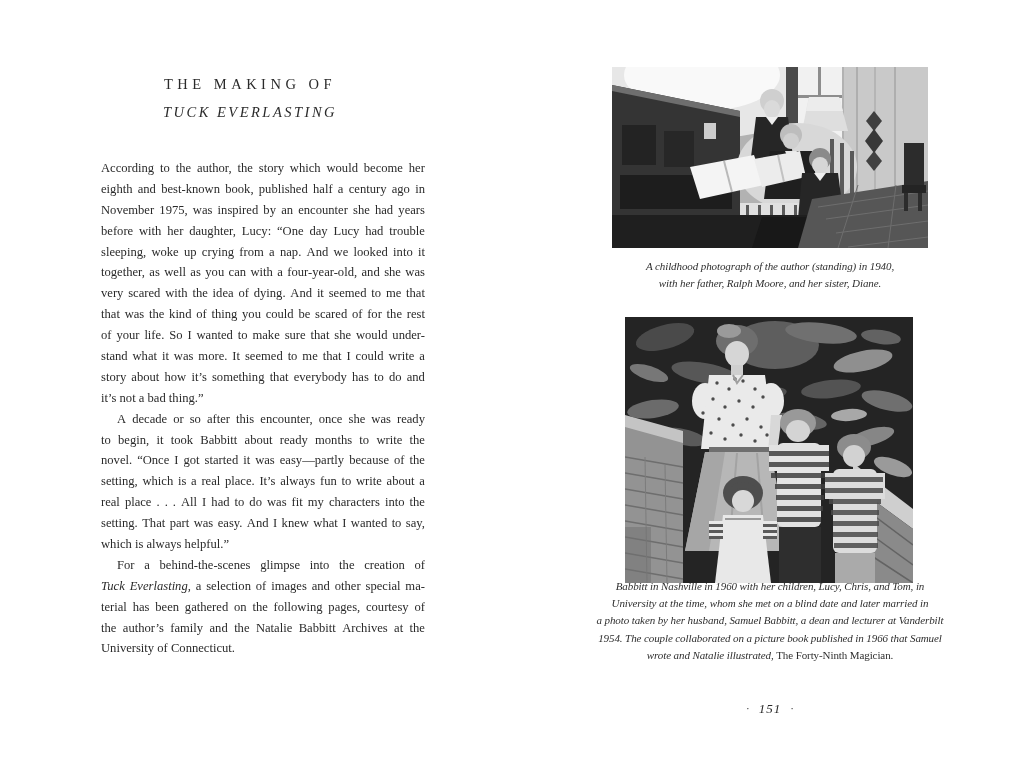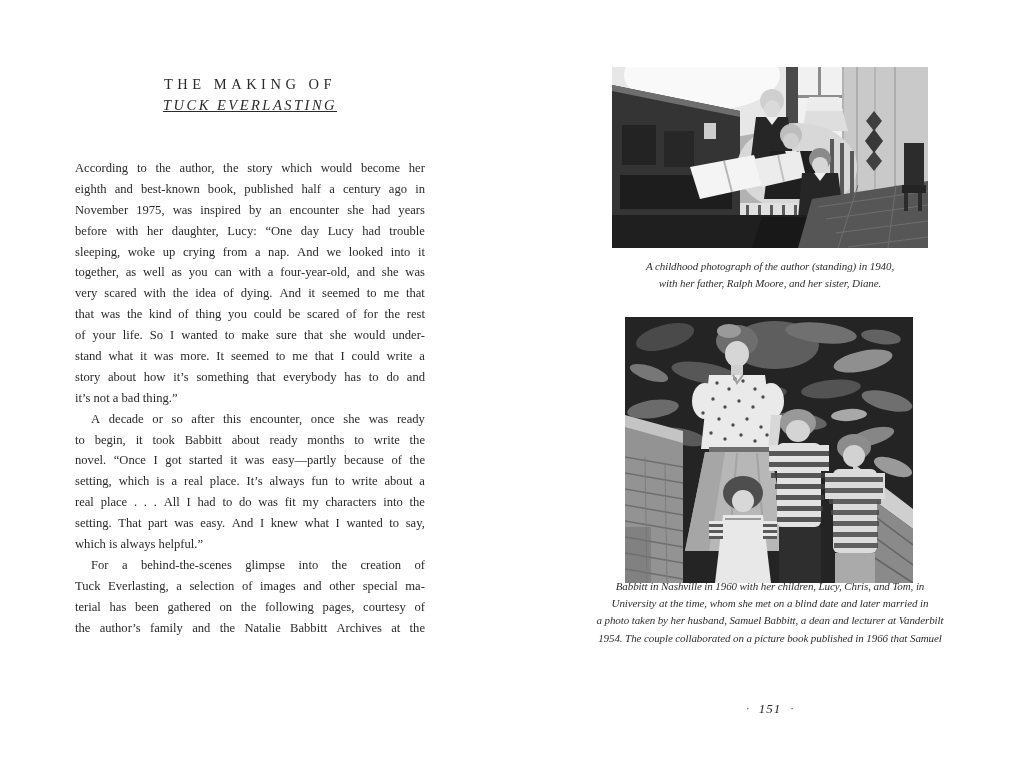--- a/index.html
+++ b/index.html
@@ -9,29 +9,29 @@
     background:#ffffff;color:#262626;
     font-family:"Liberation Serif","DejaVu Serif",serif;
   }
   .spread{position:absolute;inset:0;padding-left:28px;}
   
   .chapter-title{
     position:absolute;left:75px;top:74px;width:350px;text-align:center;
     color:#2a2a2a;
   }
   .chapter-title .l1{font-size:14.5px;letter-spacing:4.5px;line-height:20px;}
-  .chapter-title .l2{font-size:14.5px;font-style:italic;letter-spacing:2.5px;line-height:20px;margin-top:1px;text-decoration:underline;}
+  .chapter-title .l2{font-size:14.5px;font-style:italic;letter-spacing:2.5px;line-height:20px;margin-top:8px;}
   .body-text{
     position:absolute;left:75px;top:158px;width:350px;
     font-size:12.6px;color:#2a2a2a;
   }
-  .line{height:20.9px;line-height:20.9px;white-space:nowrap;}
+  .line{height:20.9px;line-height:20.9px;white-space:nowrap;margin-left:26px;}
   .jflex{display:flex;justify-content:space-between;}
   .indent{padding-left:16px;}
-  .it{}
+  .it{font-style:italic;}
   .ro{font-style:normal;}
   
   .photo{position:absolute;display:block;}
   .photo svg{display:block;}
   .caption{
     position:absolute;left:575px;width:390px;
     font-style:italic;font-size:11px;line-height:17.2px;
     letter-spacing:-0.1px;color:#2e2e2e;text-align:center;
   }
   .cline{white-space:nowrap;text-align:center;}
@@ -337,20 +337,21 @@
             <span>author’s</span>
             <span>family</span>
             <span>and</span>
             <span>the</span>
             <span>Natalie</span>
             <span>Babbitt</span>
             <span>Archives</span>
             <span>at</span>
             <span>the</span>
           </div>
+          <div class="line"><span>University of Connecticut.</span></div>
         </div>
       </div>
   </section>
 
   <section>
 
     <figure class="photo" style="left:612px;top:67px;margin:0;">
       <svg width="316" height="181" viewBox="0 0 316 181" role="img">
         <rect x="0" y="0" width="316" height="181" fill="#b2b2b2"></rect>
         <g>
@@ -590,20 +591,21 @@
           </g>
         </g>
       </svg>
     </figure>
 
     <figcaption class="caption" style="top:578px;">
         <div class="cline"><span>Babbitt in Nashville in 1960 with her children, Lucy, Chris, and Tom, in</span></div>
         <div class="cline"><span>University at the time, whom she met on a blind date and later married in</span></div>
         <div class="cline"><span>a photo taken by her husband, Samuel Babbitt, a dean and lecturer at Vanderbilt</span></div>
         <div class="cline"><span>1954. The couple collaborated on a picture book published in 1966 that Samuel</span></div>
+        <div class="cline"><span>wrote and Natalie illustrated, </span><span class="ro">The Forty-Ninth Magician.</span></div>
       </figcaption>
 
     <div class="folio">
       <span class="dot">·</span><span class="num">151</span><span class="dot">·</span>
     </div>
 
   </section>
 </div>
 
 </body></html>

